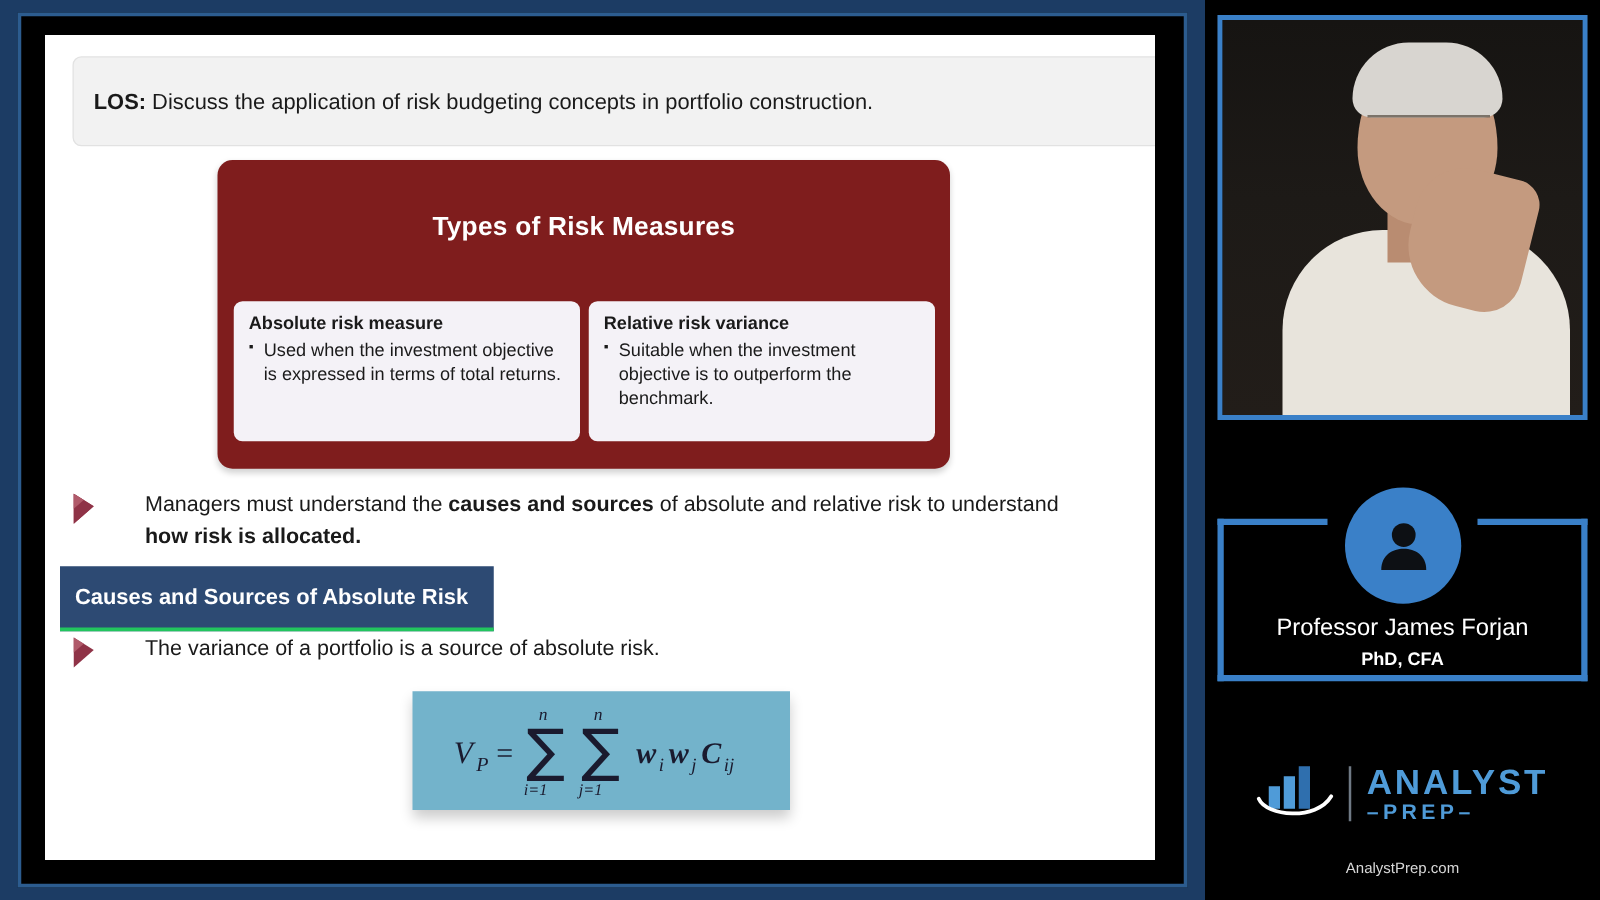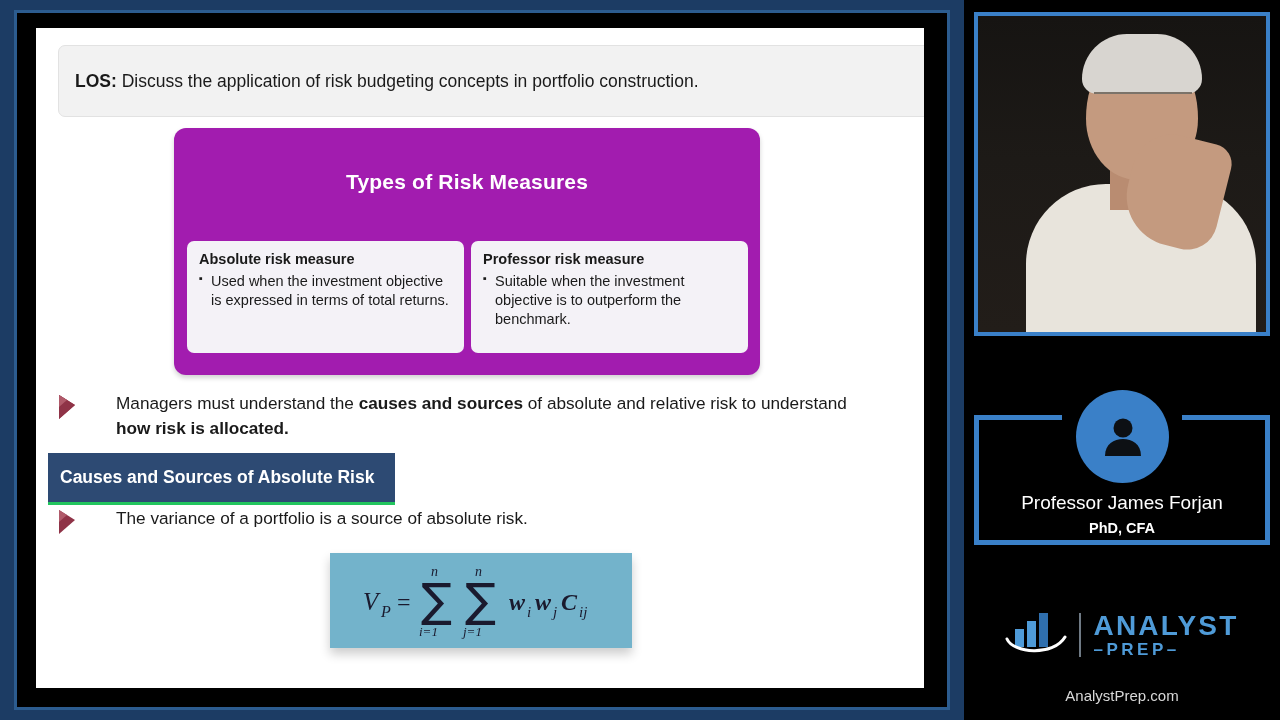--- a/index.html
+++ b/index.html
@@ -73,21 +73,21 @@
   }
   #los-text b { font-weight: bold; }
 
   
   #risk-card {
     position: absolute;
     left: 138px;
     top: 100px;
     width: 586px;
     height: 247px;
-    background: #a21caf;
+    background: #7f1d1d;
     border-radius: 12px;
     box-shadow: 0 3px 5px rgba(0,0,0,0.18);
   }
   #risk-card-title {
     position: absolute;
     top: 42px;
     left: 0;
     width: 100%;
     text-align: center;
     color: #ffffff;
@@ -381,21 +381,21 @@
     font-weight: bold;
     letter-spacing: 3.5px;
   }
   #site-url {
     position: absolute;
     left: 0;
     top: 687px;
     width: 316px;
     text-align: center;
     color: #d8d8d8;
-    font-size: 15px;
+    font-size: 12px;
   }
 </style>
 </head>
 <body>
 
 <div id="stage">
 
   <div id="slide-panel">
     <div id="slide-frame"></div>
 
@@ -407,21 +407,21 @@
 
       <div id="risk-card">
         <div id="risk-card-title">Types of Risk Measures</div>
 
         <div id="subcard-absolute" class="subcard">
           <div class="subcard-title">Absolute risk measure</div>
           <div class="subcard-bullet">Used when the investment objective is expressed in terms of total returns.</div>
         </div>
 
         <div id="subcard-relative" class="subcard">
-          <div class="subcard-title">Professor risk measure</div>
+          <div class="subcard-title">Relative risk variance</div>
           <div class="subcard-bullet">Suitable when the investment objective is to outperform the benchmark.</div>
         </div>
       </div>
 
       <div id="bullet-managers" class="arrow-bullet">
         <span class="arrow-icon">
           <svg width="22" height="26" viewBox="0 0 22 26">
             <path d="M1 1 L17 11 L1 25 Z" fill="#9e3a4e"></path>
             <path d="M1 1 L17 11 L1 25 Z" fill="#8f3347"></path>
             <path d="M1 1 L9 6 L1 13 Z" fill="#b05a6a"></path>

